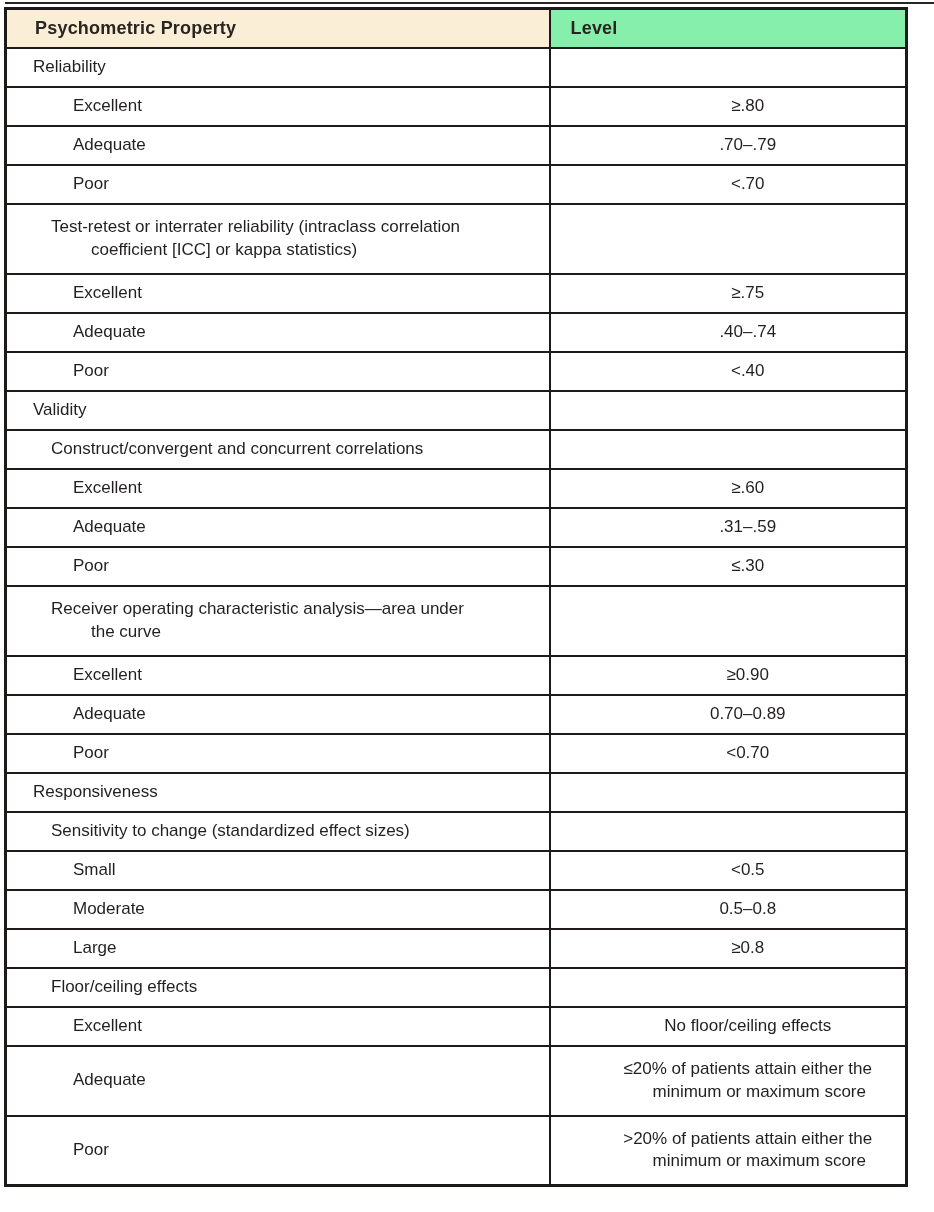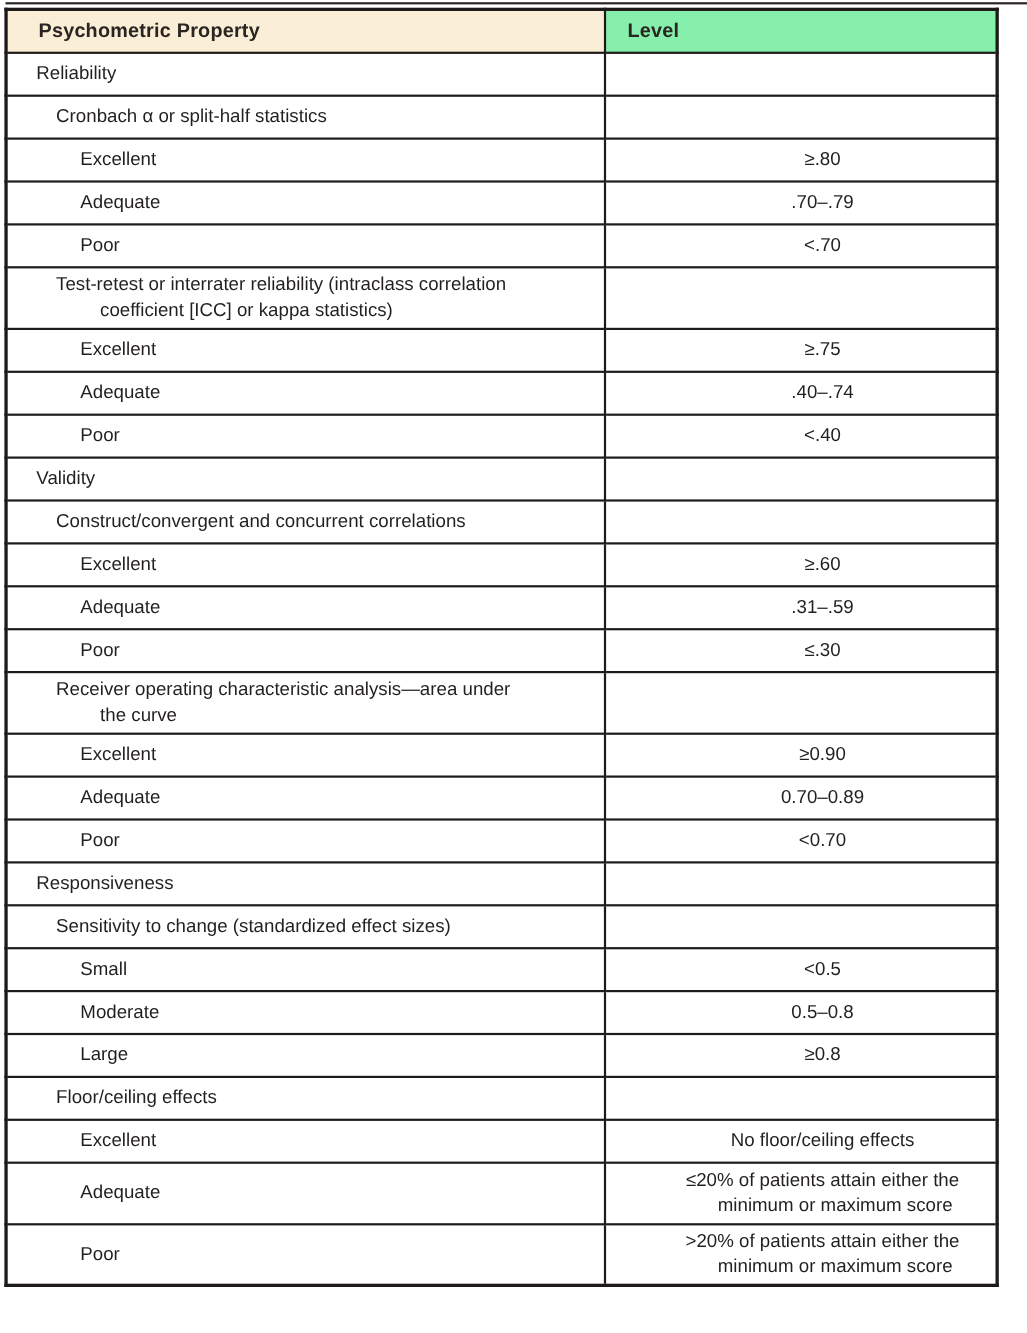--- a/index.html
+++ b/index.html
@@ -56,45 +56,41 @@
   td.prop.i1 { padding-left: 84px;  text-indent: -40px; }
   td.prop.i2 { padding-left: 106px; text-indent: -40px; }
   td.lvl {
     white-space: pre-wrap;
     padding-left: 69px;
     text-indent: -23px;
     padding-right: 6px;
     text-align: center;
   }
   tr.h1 td { height: 39px; }
-  tr.h2 td { height: 56px; }
+  tr.h2 td { height: 70px; }
 </style>
 </head>
 <body style="background: rgb(255, 255, 255);">
 
 <div class="top-rule"></div>
 
 <table class="psy-table">
   <colgroup>
     <col class="c-prop">
     <col class="c-level">
   </colgroup>
   <thead>
     <tr>
       <th class="h-prop" style="background: rgb(251, 238, 215);">Psychometric Property</th>
       <th class="h-level" style="background: #86efac;">Level</th>
     </tr>
   </thead>
   <tbody>
       <tr class="h1">
         <td class="prop i0">Reliability</td>
-        <td class="lvl"></td>
-      </tr>
-      <tr class="h1">
-        <td class="prop i1">Cronbach α or split-half statistics</td>
         <td class="lvl"></td>
       </tr>
       <tr class="h1">
         <td class="prop i2">Excellent</td>
         <td class="lvl">≥.80</td>
       </tr>
       <tr class="h1">
         <td class="prop i2">Adequate</td>
         <td class="lvl">.70–.79</td>
       </tr>

